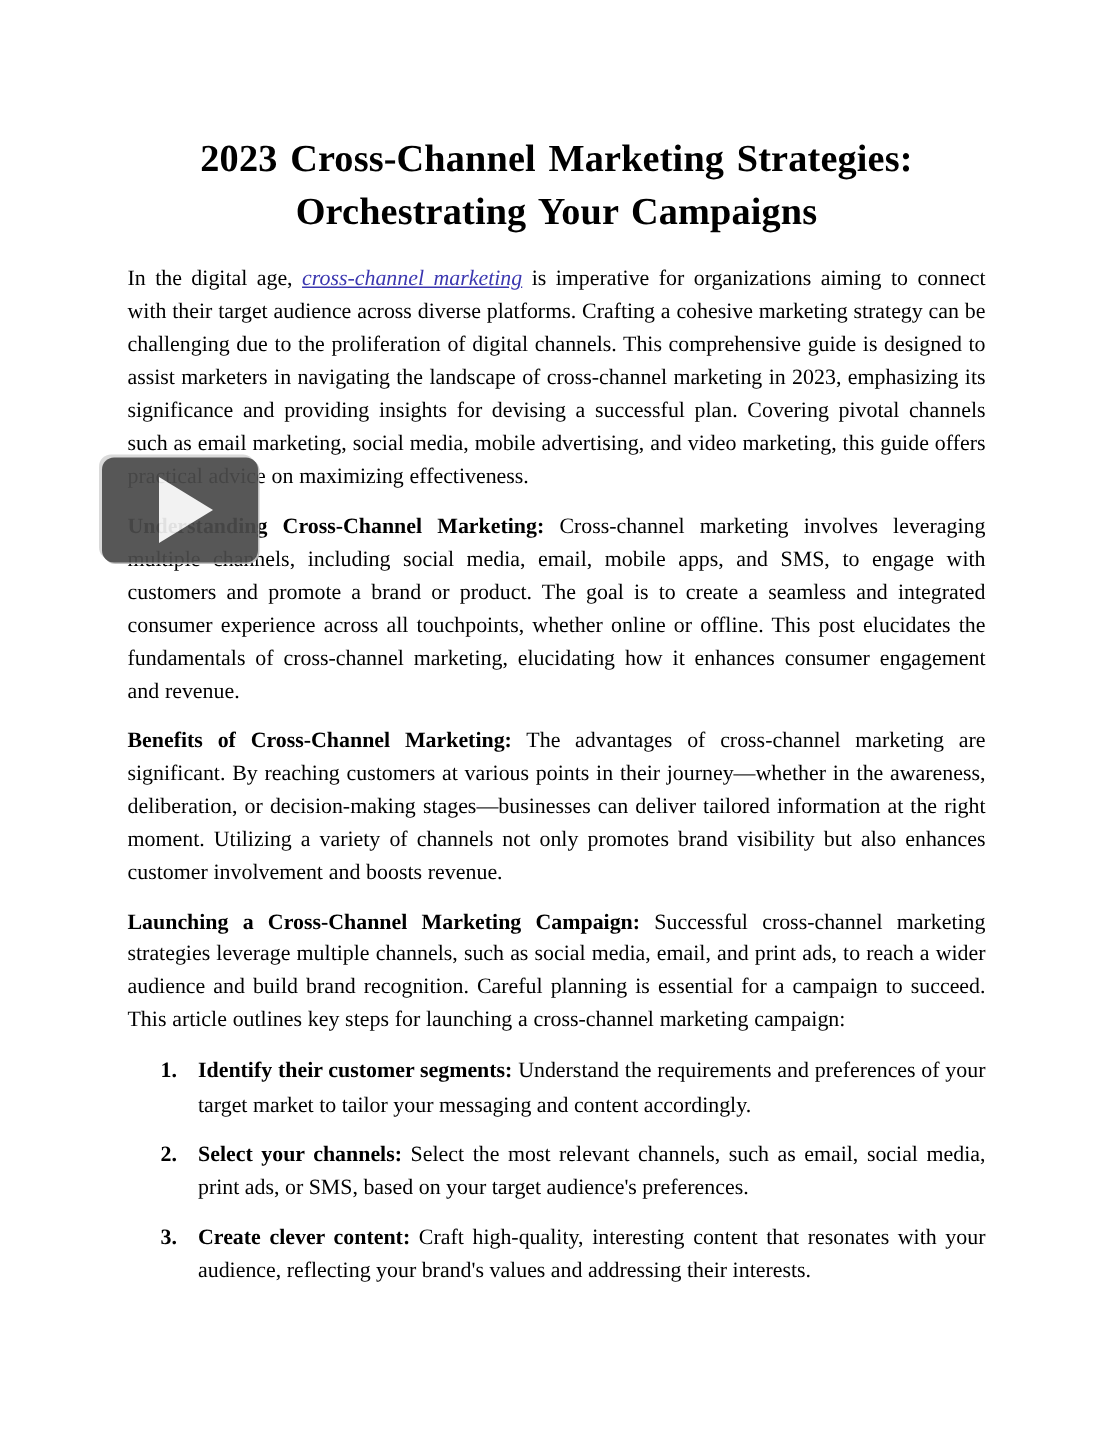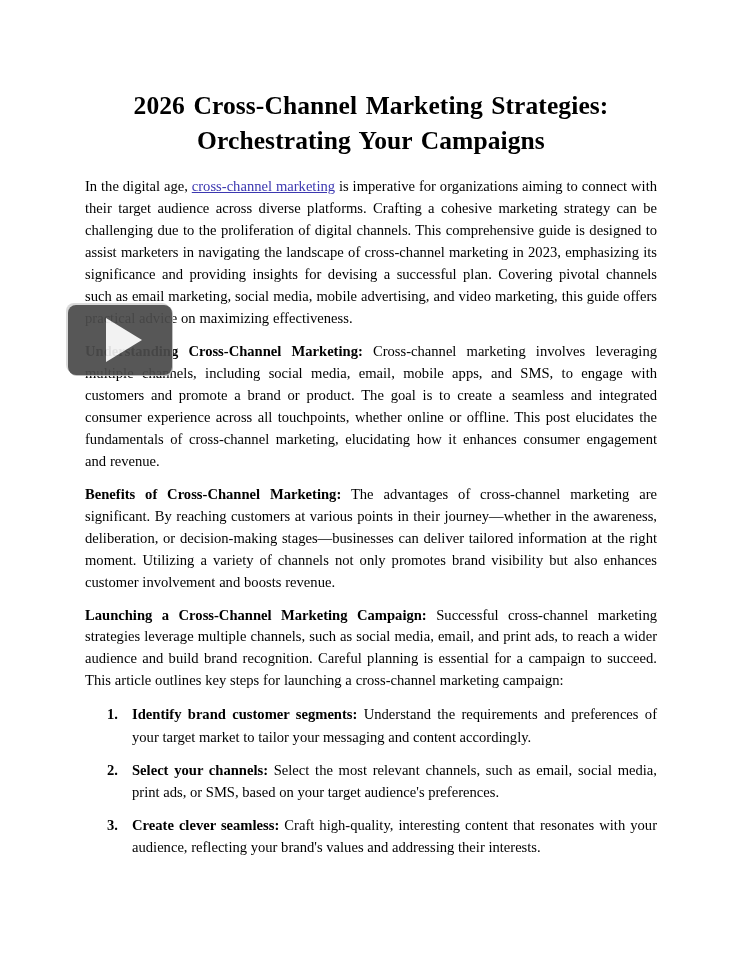--- a/index.html
+++ b/index.html
@@ -54,20 +54,21 @@
     word-spacing: 0.2px;
   }
 
   .lead-in {
     font-weight: bold;
   }
 
   a.doclink {
     color: #3b37b0;
     text-decoration: underline;
+    font-style: italic;
   }
 
   ol.steps {
     margin: 4px 0 0 0;
     padding: 0;
     list-style: none;
     counter-reset: stepctr;
   }
   ol.steps > li {
     position: relative;
@@ -115,34 +116,34 @@
     margin-left: 8px;
   }
 </style>
 </head>
 <body>
 
 <div class="page">
 
   <div class="content">
 
-    <h1 class="doc-title">2026 Cross-Channel Marketing Strategies: Orchestrating Your Campaigns</h1>
+    <h1 class="doc-title">2023 Cross-Channel Marketing Strategies: Orchestrating Your Campaigns</h1>
 
     <p class="para"><span>In the digital age,</span> <a class="doclink" href="#">cross-channel marketing</a> <span>is imperative for organizations aiming to connect with their target audience across diverse platforms. Crafting a cohesive marketing strategy can be challenging due to the proliferation of digital channels. This comprehensive guide is designed to assist marketers in navigating the landscape of cross-channel marketing in 2023, emphasizing its significance and providing insights for devising a successful plan. Covering pivotal channels such as email marketing, social media, mobile advertising, and video marketing, this guide offers practical advice on maximizing effectiveness.</span></p>
 
     <p class="para"><span class="lead-in">Understanding Cross-Channel Marketing:</span> <span>Cross-channel marketing involves leveraging multiple channels, including social media, email, mobile apps, and SMS, to engage with customers and promote a brand or product. The goal is to create a seamless and integrated consumer experience across all touchpoints, whether online or offline. This post elucidates the fundamentals of cross-channel marketing, elucidating how it enhances consumer engagement and revenue.</span></p>
 
     <p class="para"><span class="lead-in">Benefits of Cross-Channel Marketing:</span> <span>The advantages of cross-channel marketing are significant. By reaching customers at various points in their journey—whether in the awareness, deliberation, or decision-making stages—businesses can deliver tailored information at the right moment. Utilizing a variety of channels not only promotes brand visibility but also enhances customer involvement and boosts revenue.</span></p>
 
     <p class="para"><span class="lead-in">Launching a Cross-Channel Marketing Campaign:</span> <span>Successful cross-channel marketing strategies leverage multiple channels, such as social media, email, and print ads, to reach a wider audience and build brand recognition. Careful planning is essential for a campaign to succeed. This article outlines key steps for launching a cross-channel marketing campaign:</span></p>
 
     <ol class="steps">
-      <li><span class="lead-in">Identify brand customer segments:</span> <span>Understand the requirements and preferences of your target market to tailor your messaging and content accordingly.</span></li>
+      <li><span class="lead-in">Identify their customer segments:</span> <span>Understand the requirements and preferences of your target market to tailor your messaging and content accordingly.</span></li>
       <li><span class="lead-in">Select your channels:</span> <span>Select the most relevant channels, such as email, social media, print ads, or SMS, based on your target audience's preferences.</span></li>
-      <li><span class="lead-in">Create clever seamless:</span> <span>Craft high-quality, interesting content that resonates with your audience, reflecting your brand's values and addressing their interests.</span></li>
+      <li><span class="lead-in">Create clever content:</span> <span>Craft high-quality, interesting content that resonates with your audience, reflecting your brand's values and addressing their interests.</span></li>
     </ol>
 
   </div>
 
   <div class="video-overlay">
     <span class="play-triangle"></span>
   </div>
 
 </div>
 

